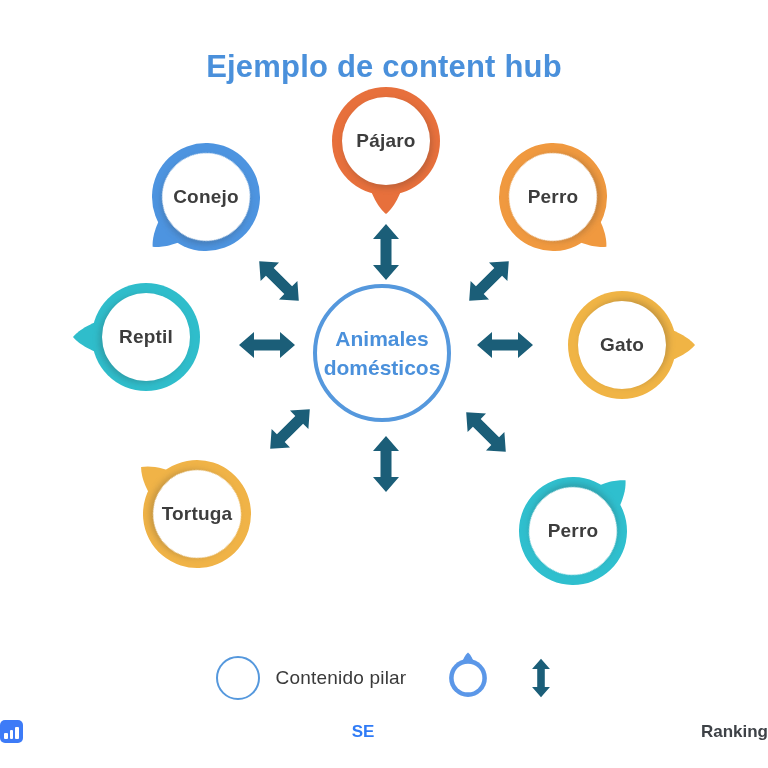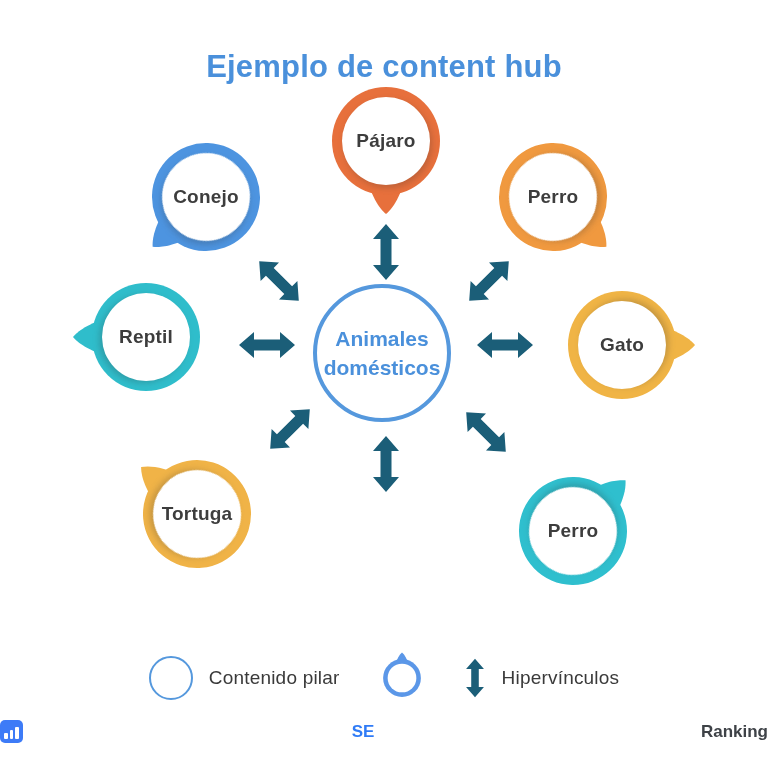--- a/index.html
+++ b/index.html
@@ -174,21 +174,20 @@
       <svg class="lg-cluster" id="legend-cluster" viewBox="0 0 160 160">
         <path class="tail" d="M58 110 C 66 136, 72 146, 80 153 C 88 146, 94 136, 102 110 Z" fill="#5b97e8"></path>
         <circle class="ringd" cx="80" cy="80" r="54" fill="#5b97e8"></circle>
         <circle cx="80" cy="80" r="41" fill="#ffffff"></circle>
       </svg>
     </div>
     <div class="legend-item">
       <svg class="lg-arrow arrow-fill" viewBox="0 0 32 58">
         <path d="M16 1 L29 16 L21.5 16 L21.5 42 L29 42 L16 57 L3 42 L10.5 42 L10.5 16 L3 16 Z" fill="#1b5e78"></path>
       </svg>
-      <span class="lg-label">Hipervínculos</span>
     </div>
   </div>
 
   <div class="footer">
     <span class="logo-mark">
       <i style="height:6px"></i>
         <i style="height:9px"></i>
         <i style="height:12px"></i>
     </span>
     <span class="logo-se">SE</span>

